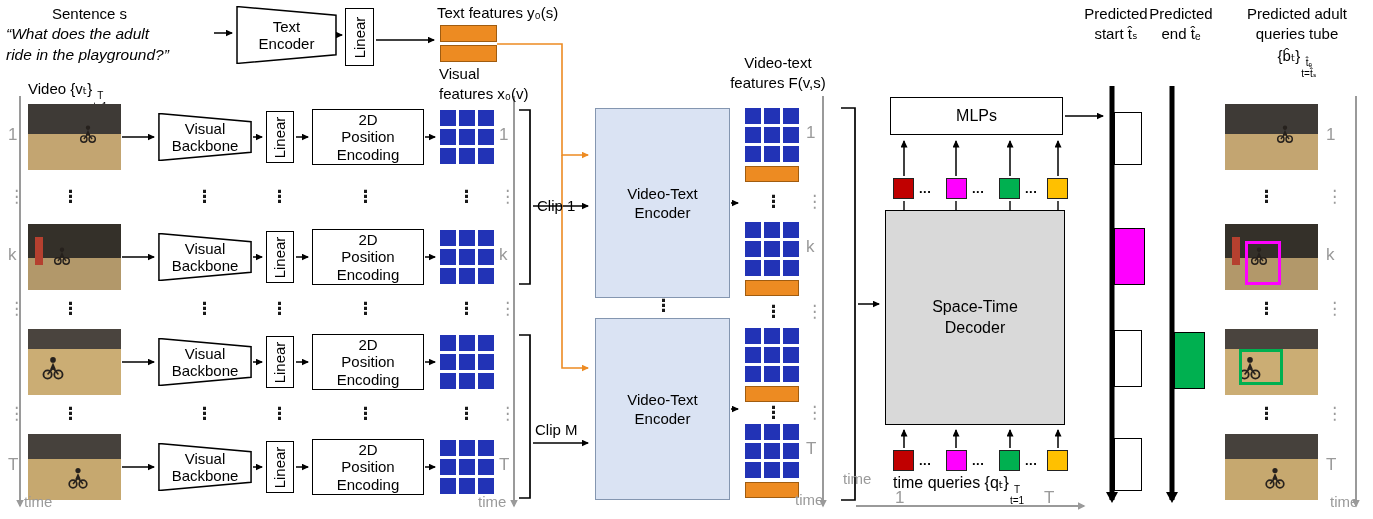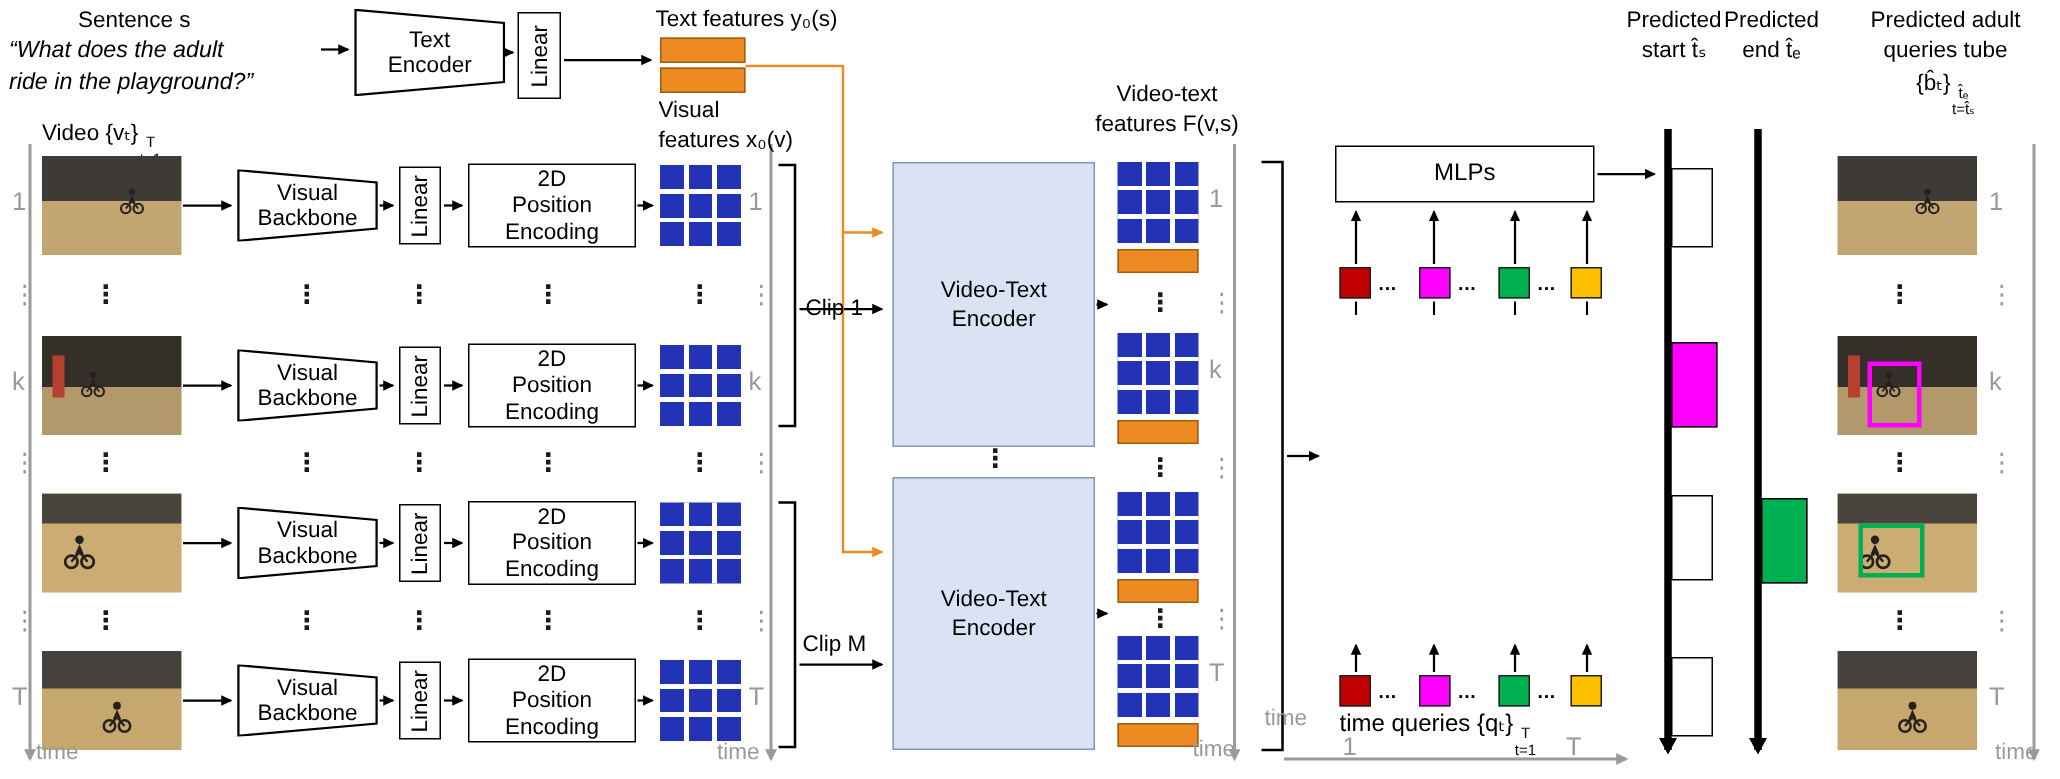--- a/index.html
+++ b/index.html
@@ -385,20 +385,26 @@
   </div>
 
   <div class="qsq" style="left: 893px; top: 178px; background: rgb(192, 0, 0);"></div>
   <div class="hd" style="left:919px;top:181px">...</div>
   <div class="qsq" style="left: 946px; top: 178px; background: rgb(255, 0, 255);"></div>
   <div class="hd" style="left:972px;top:181px">...</div>
   <div class="qsq" style="left: 999px; top: 178px; background: rgb(0, 176, 80);"></div>
   <div class="hd" style="left:1025px;top:181px">...</div>
   <div class="qsq" style="left: 1047px; top: 178px; background: rgb(255, 192, 0);"></div>
 
+  <div class="dec" style="left:885px;top:210px;width:180px;height:215px">
+    <div>
+      <div>Space-Time</div>
+      <div>Decoder</div>
+    </div>
+  </div>
 
   <div class="qsq" style="left: 893px; top: 450px; background: rgb(192, 0, 0);"></div>
   <div class="hd" style="left:919px;top:453px">...</div>
   <div class="qsq" style="left: 946px; top: 450px; background: rgb(255, 0, 255);"></div>
   <div class="hd" style="left:972px;top:453px">...</div>
   <div class="qsq" style="left: 999px; top: 450px; background: rgb(0, 176, 80);"></div>
   <div class="hd" style="left:1025px;top:453px">...</div>
   <div class="qsq" style="left: 1047px; top: 450px; background: rgb(255, 192, 0);"></div>
 
   <div class="lbl" style="left:893px;top:473px;font-size:16px">

